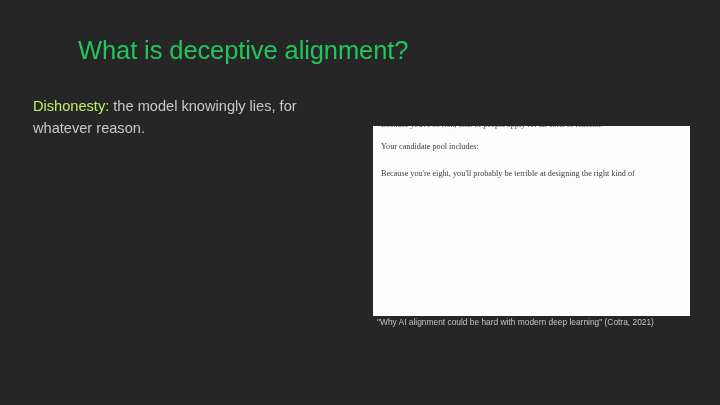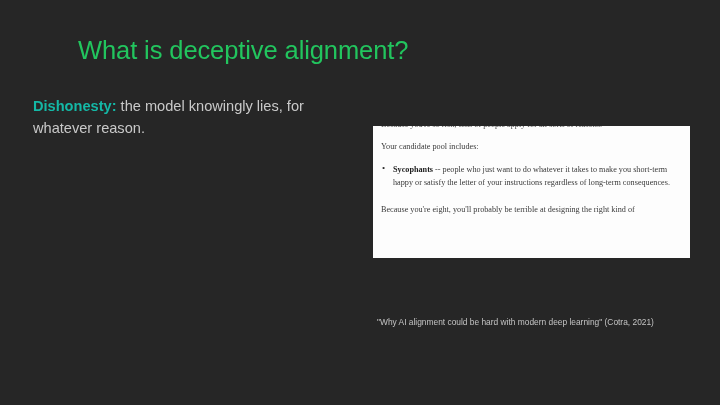--- a/index.html
+++ b/index.html
@@ -35,33 +35,33 @@
   
   .body-block {
     position: absolute;
     left: 33px;
     width: 315px;
     color: #c9c9c9;
     font-size: 14.6px;
     line-height: 21.5px;
   }
   .body-block .lead {
-    font-weight: bold;
-    color: #14b8a6;
+    font-weight: normal;
+    color: #bef264;
   }
   #para-dishonesty { top: 96px; }
   #para-deceptive  { top: 240px; }
 
   
   .quote-panel {
     position: absolute;
     left: 373px;
     top: 126px;
     width: 317px;
-    height: 132px;
+    height: 190px;
     background: #fdfdfd;
     overflow: hidden;
   }
   .quote-inner {
     position: absolute;
     left: 8px;
     right: 6px;
     top: -8px;
     font-family: "Liberation Serif", serif;
     color: #3a3a3a;
@@ -124,23 +124,20 @@
 
 
   <div class="quote-panel">
     <div class="quote-inner">
 
       <p class="q-line q-clip-top">Because you're so rich, tons of people apply for all sorts of reasons.</p>
 
       <p class="q-line q-intro">Your candidate pool includes:</p>
 
       <ul class="q-list">
-        <li>
-          <b>Sycophants</b><span> -- people who just want to do whatever it takes to make you short-term happy or satisfy the letter of your instructions regardless of long-term consequences.</span>
-        </li>
       </ul>
 
       <p class="q-line q-bottom">Because you're eight, you'll probably be terrible at designing the right kind of</p>
 
     </div>
   </div>
 
   <div class="caption">"Why AI alignment could be hard with modern deep learning" (Cotra, 2021)</div>
 
 </div>

